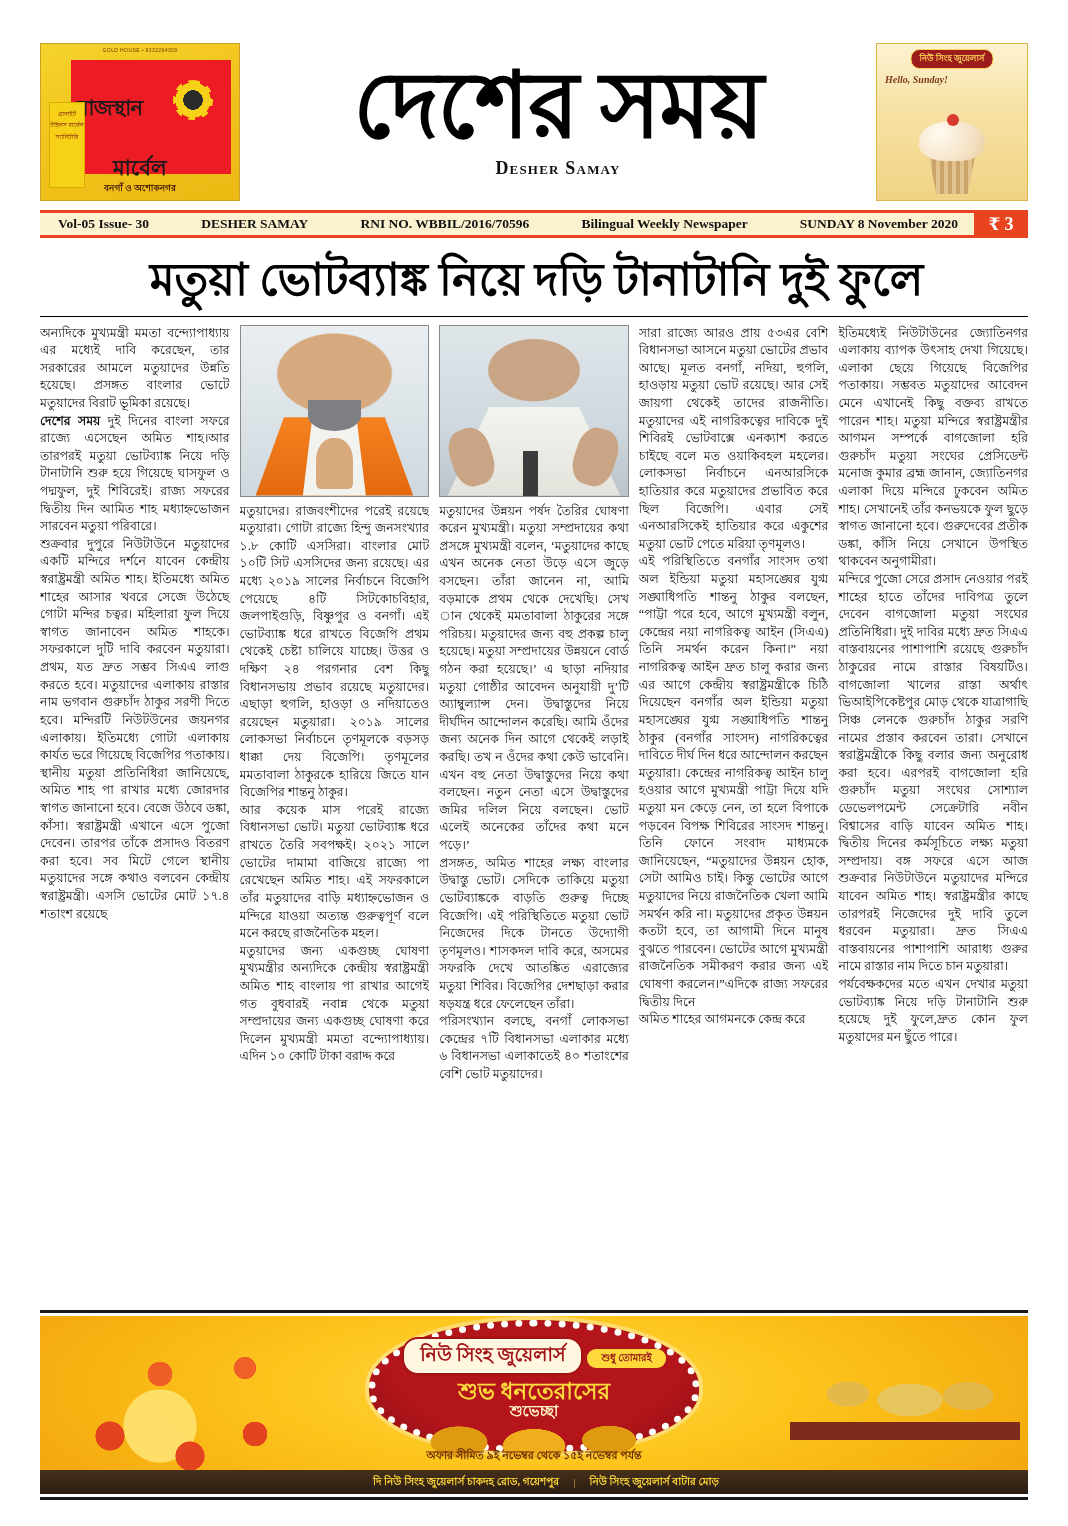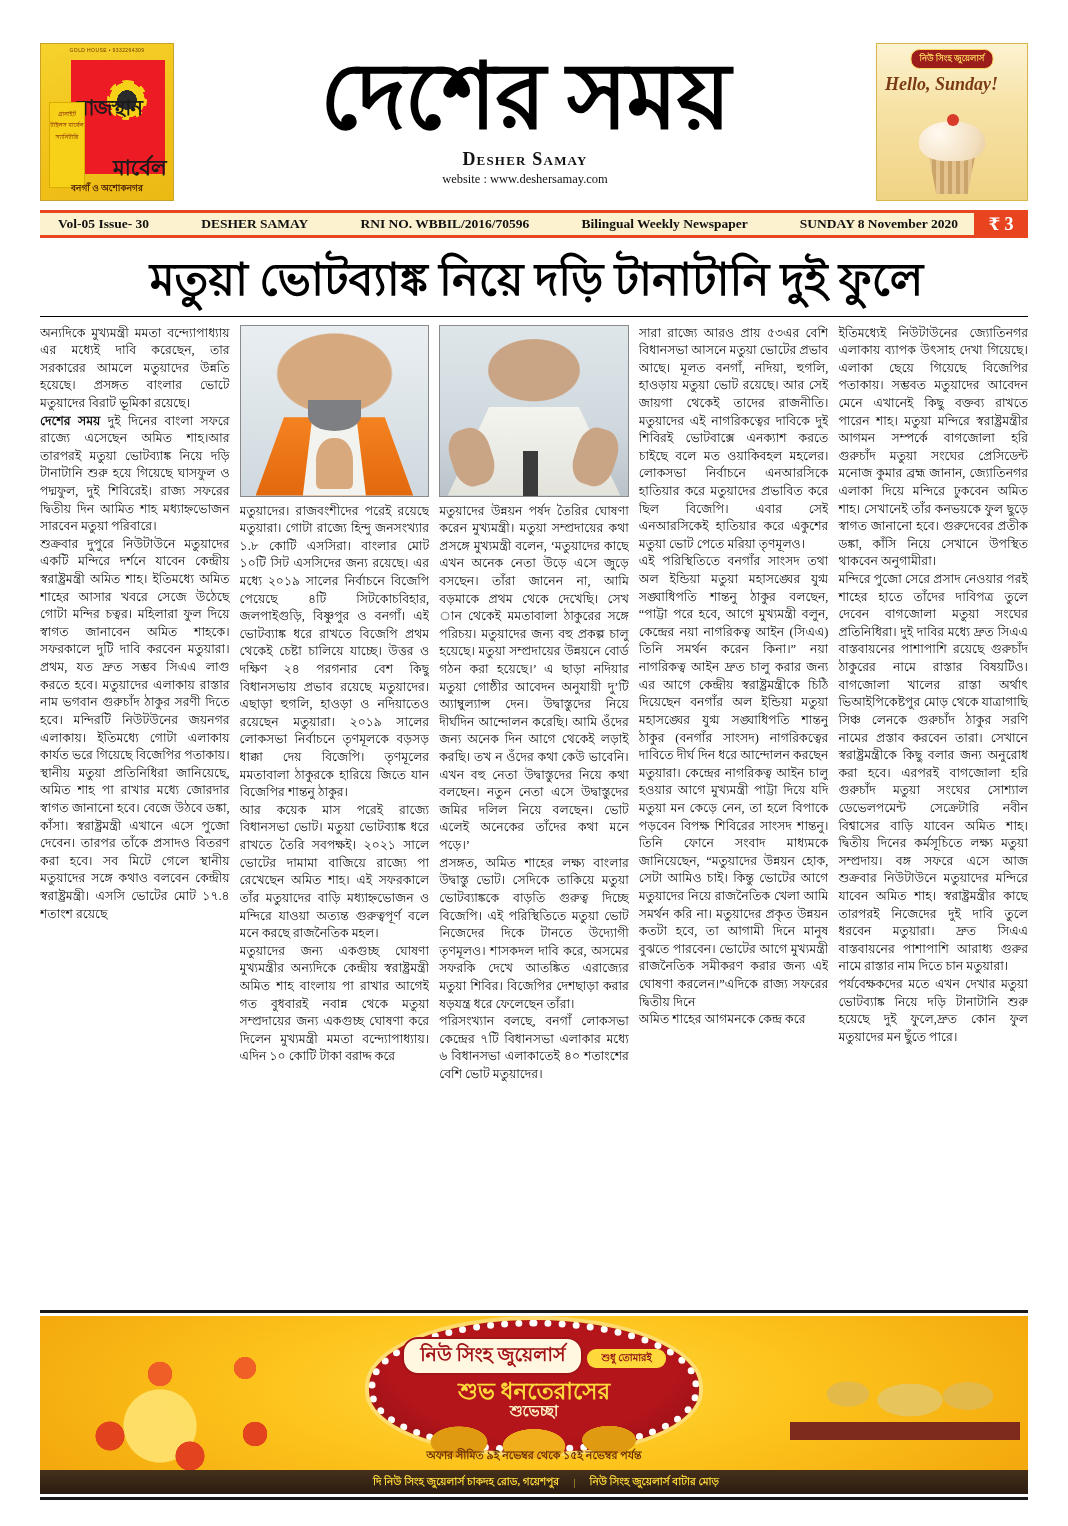--- a/index.html
+++ b/index.html
@@ -22,21 +22,21 @@
 
   
   .masthead {
     display: flex;
     align-items: center;
     justify-content: space-between;
     padding: 38px 40px 4px 40px;
     height: 210px;
   }
   .ad-left {
-    width: 134px; height: 158px;
+    width: 200px; height: 158px;
     border: 1px solid #c9a227;
     background: linear-gradient(160deg,#f6d32d 0%, #f2c41d 45%, #ecb913 100%);
     position: relative;
     flex: 0 0 auto;
     overflow: hidden;
   }
   .ad-left .tinytop {
     font-size: 5px; letter-spacing: .4px; text-align: center;
     color: #6b3a00; padding-top: 3px; font-family: "Liberation Sans", sans-serif;
     white-space: nowrap; overflow: hidden;
@@ -117,21 +117,21 @@
     background: linear-gradient(180deg,#fdf3d2 0%, #f7e3a8 38%, #f0d384 100%);
   }
   .ad-right .rr-logo {
     position:absolute; top:5px; left:50%; transform:translateX(-50%);
     background:#9c1b1b; color:#ffd95e; font-size:8.5px; font-weight:bold;
     padding:2px 8px; border-radius:9px; white-space:nowrap;
     border:1px solid #ffd95e;
   }
   .ad-right .rr-hello {
     position:absolute; top:30px; left:8px;
-    font-size:18px; font-weight:bold; color:#7a3b14; font-style:italic;
+    font-size:10px; font-weight:bold; color:#7a3b14; font-style:italic;
   }
   .ad-right .cupcake {
     position:absolute; bottom:6px; left:50%; transform:translateX(-50%);
     width:82px; height:80px;
   }
   .ad-right .cup {
     position:absolute; bottom:0; left:13px;
     width:56px; height:40px;
     background: repeating-linear-gradient(90deg,#caa46a 0 4px,#e3c28e 4px 8px);
     clip-path: polygon(8% 0, 92% 0, 78% 100%, 22% 100%);
@@ -371,21 +371,20 @@
       <div class="brand2">মার্বেল</div>
       <div class="yellowstrip">
         <span>গ্রানাইট  টাইলস  মার্বেল  স্যানিটারি</span>
       </div>
       <div class="bottomline">বনগাঁ ও অশোকনগর</div>
     </div>
 
     <div class="title-wrap">
       <div class="title-bn">দেশের সময়</div>
       <div class="title-en">Desher Samay</div>
-      <div class="title-url">website : www.deshersamay.com</div>
     </div>
 
     <div class="ad-right">
       <div class="rr-logo">নিউ সিংহ জুয়েলার্স</div>
       <div class="rr-hello">Hello, Sunday!</div>
       <div class="cupcake">
         <div class="cup"></div>
         <div class="frost"></div>
         <div class="cherry"></div>
       </div>

